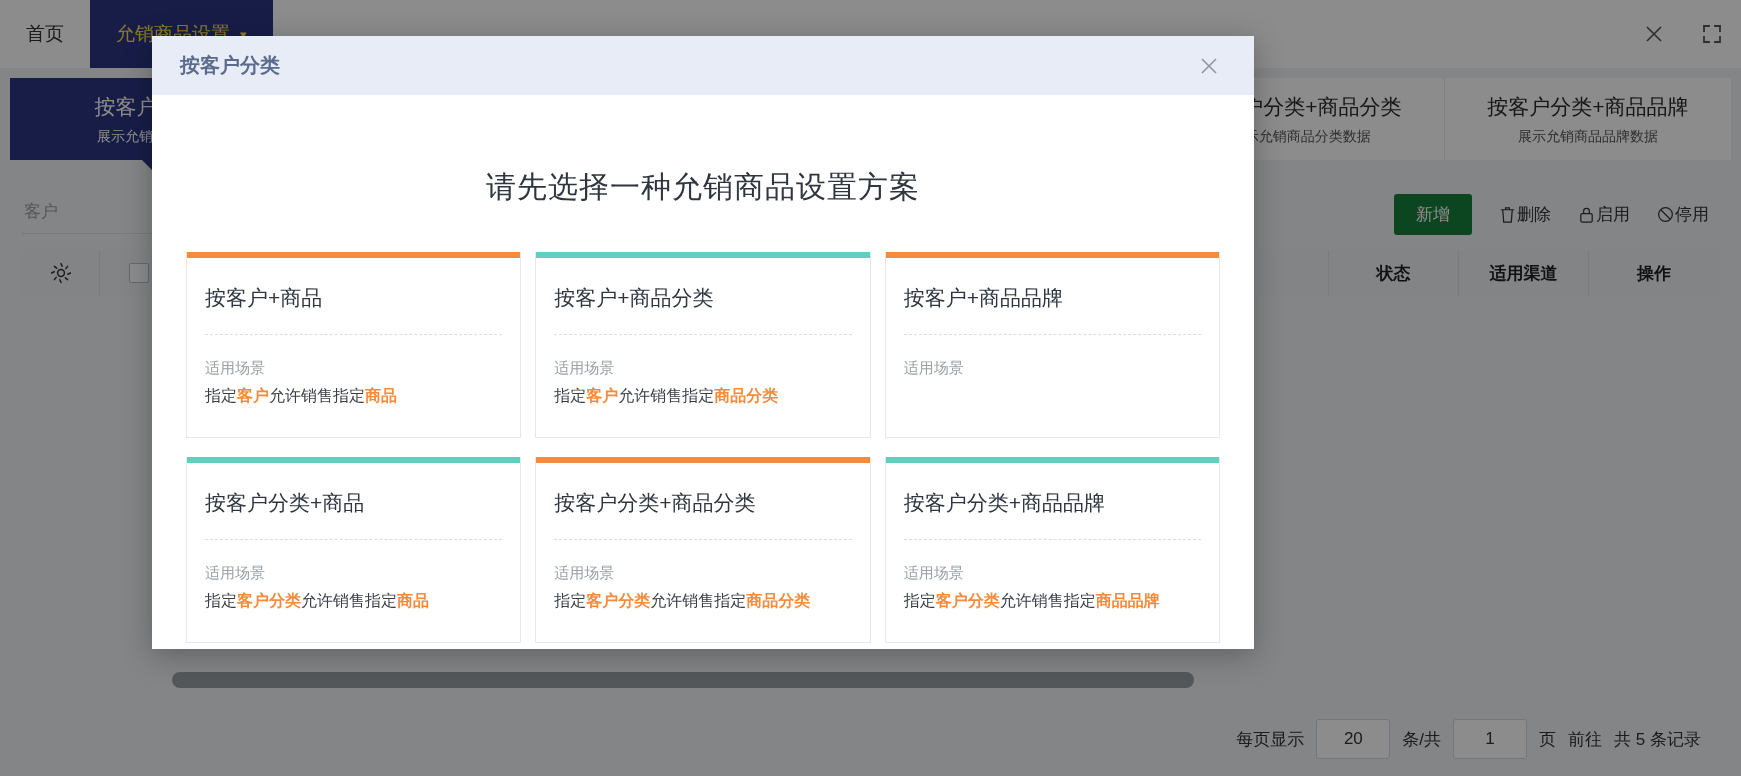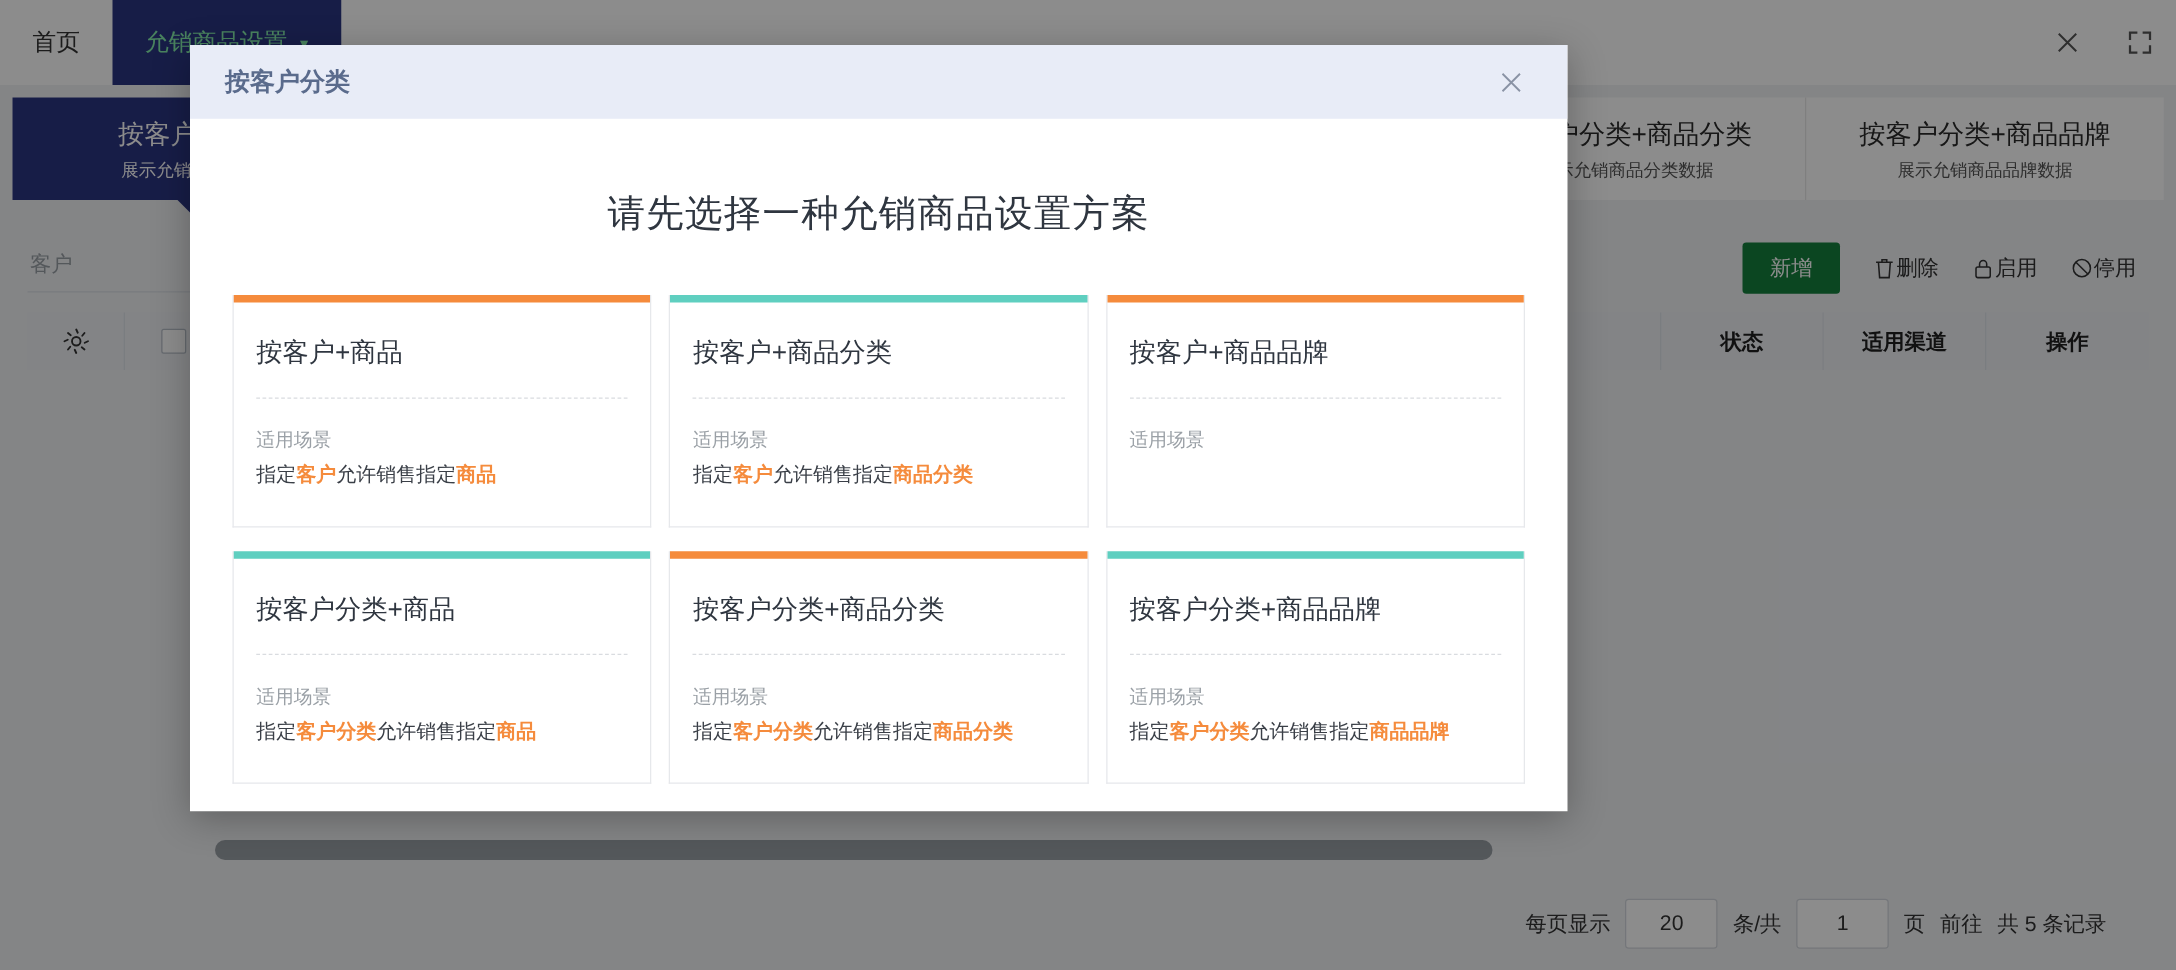--- a/index.html
+++ b/index.html
@@ -32,21 +32,21 @@
     display: flex;
     align-items: center;
     justify-content: center;
     padding: 0 26px;
     font-size: 19px;
     color: #333;
     white-space: nowrap;
   }
   .topbar-tab.active {
     background: #2b3582;
-    color: #86efac;
+    color: #fde047;
   }
   .topbar-tab .caret {
     margin-left: 10px;
     font-size: 13px;
     line-height: 1;
   }
   .topbar-spacer { flex: 1; }
   .topbar-ctrl {
     width: 58px;
     display: flex;
@@ -188,21 +188,21 @@
     top: 0;
     width: 1022px;
     height: 16px;
     background: #9aa0a6;
     border-radius: 8px;
   }
 
   
   .pagination {
     position: absolute;
-    bottom: 0; left: 0; right: 16px;
+    bottom: 0; left: 0; right: 0;
     height: 74px;
     background: #f0f2f5;
     display: flex;
     align-items: center;
     justify-content: flex-end;
     gap: 12px;
     padding-right: 40px;
     font-size: 17px;
     color: #333;
   }
@@ -250,21 +250,21 @@
     color: #5a6b8c;
   }
   .modal-close {
     margin-left: auto;
     color: #8a93a5;
     line-height: 0;
     padding: 6px;
   }
   .modal-body {
     flex: 1;
-    padding: 0 34px;
+    padding: 16px 34px;
     overflow: hidden;
   }
   .modal-heading {
     text-align: center;
     font-size: 30px;
     color: #2f3640;
     padding: 56px 0 44px 0;
     letter-spacing: 1px;
   }
 

